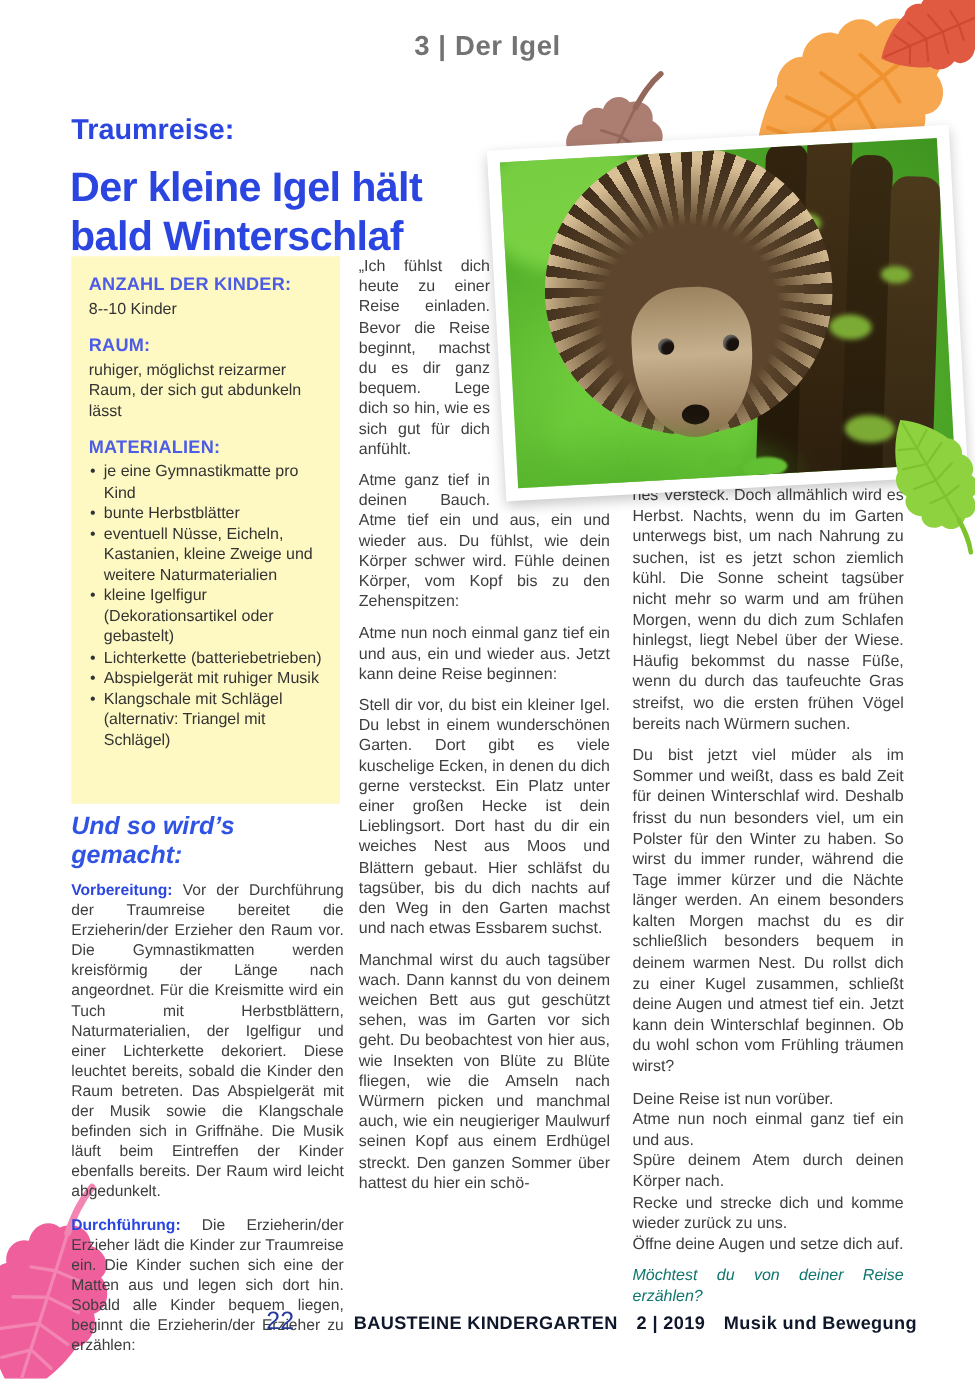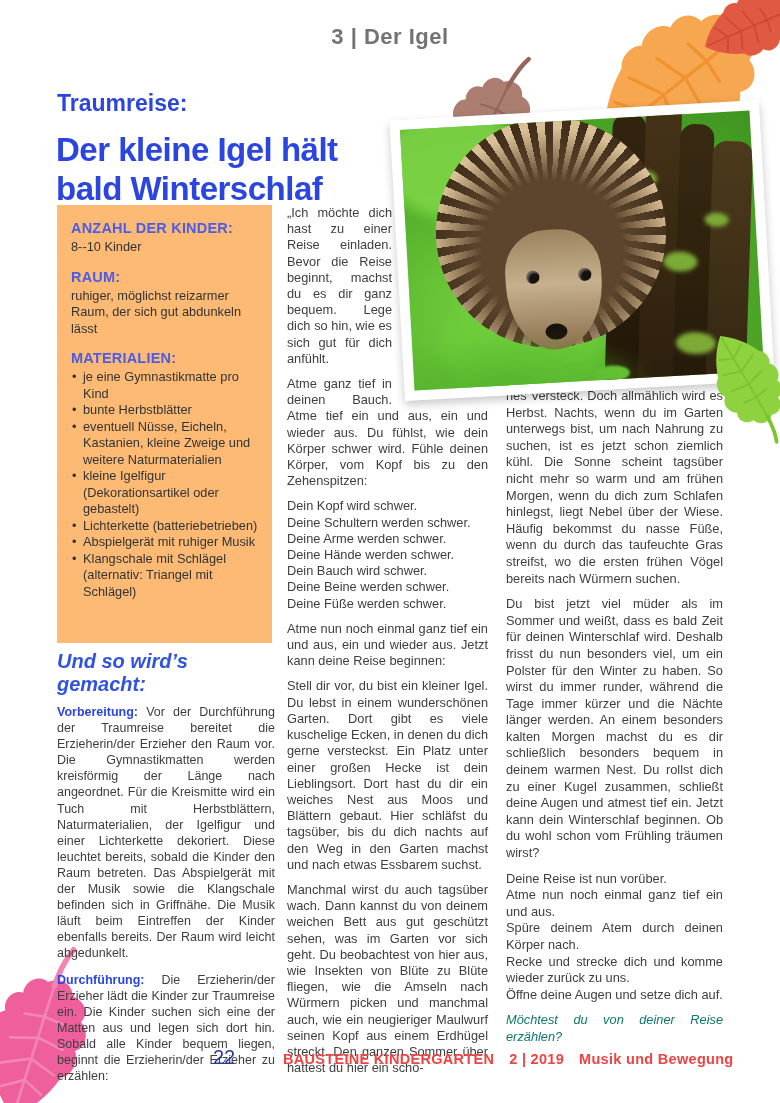--- a/index.html
+++ b/index.html
@@ -5,21 +5,21 @@
   html,body{margin:0;padding:0;background:#fff;}
   .page{position:relative;width:780px;height:1103px;background:#ffffff;overflow:hidden;
         font-family:"Liberation Sans", sans-serif;color:#3e3e3e;}
   
   .page-header{position:absolute;top:24px;left:0;width:100%;text-align:center;
         color:#737373;font-size:22px;font-weight:bold;letter-spacing:0.5px;z-index:2;}
   .kicker{position:absolute;top:90px;left:57px;font-size:23px;font-weight:bold;color:#2b46e0;z-index:2;}
   .title{position:absolute;top:108px;left:56px;width:356px;font-size:33px;line-height:39px;
         font-weight:bold;color:#2b46e0;letter-spacing:-0.5px;z-index:2;}
   
-  .infobox{position:absolute;top:205px;left:57px;width:215px;height:438px;background:#fdba74;
+  .infobox{position:absolute;top:205px;left:57px;width:215px;height:438px;background:#fef9c3;
         padding:15px 12px 0 14px;box-sizing:border-box;z-index:2;}
   .infobox h3{margin:0 0 3px 0;font-size:14.5px;color:#4d5ce6;letter-spacing:0.2px;}
   .infobox .sec{margin-bottom:13px;}
   .infobox .txt{font-size:12.8px;line-height:16.5px;color:#333;}
   .infobox ul{margin:0;padding:0;list-style:none;}
   .infobox li{position:relative;padding-left:12px;font-size:12.8px;line-height:16.5px;color:#333;}
   .infobox li::before{content:"\2022";position:absolute;left:1px;top:0;}
   
   .method{position:absolute;top:650px;left:57px;width:218px;z-index:2;}
   .method h2{margin:0 0 8px 0;font-size:20px;color:#3053e4;font-style:italic;}
@@ -31,21 +31,21 @@
   .col2 .photo-spacer{float:right;width:96px;height:190px;}
   .col2 p,.col3 p{margin:0 0 9px 0;}
   .pre{white-space:pre-line;}
   
   .col3{position:absolute;top:388px;left:506px;width:217px;font-size:12.8px;line-height:16.6px;
         text-align:justify;z-index:2;}
   .question{color:#0f766e;margin-top:13px;font-style:italic;}
   
   .footer-num{position:absolute;top:1046px;left:213px;font-size:20px;font-weight:normal;color:#293a9e;z-index:2;}
   .footer-text{position:absolute;top:1051px;left:283px;font-size:14.5px;font-weight:bold;
-        color:#ef4444;z-index:2;letter-spacing:0.3px;}
+        color:#0f172a;z-index:2;letter-spacing:0.3px;}
   .footer-text span{margin-right:15px;}
   
   .photo{position:absolute;top:110px;left:397px;width:370px;height:281px;background:#fff;
         padding:10px;box-sizing:border-box;transform:rotate(-3.2deg);
         box-shadow:0 4px 10px rgba(0,0,0,0.22);z-index:3;}
   .photo-inner{position:relative;width:100%;height:100%;overflow:hidden;
         background:radial-gradient(ellipse at 28% 72%, #79d542 0%, #55b22b 45%, #3f9420 100%);}
   .grass-spot{position:absolute;border-radius:50%;filter:blur(7px);}
   .logs{position:absolute;right:-16px;top:-12px;width:165px;height:310px;transform:rotate(5deg);}
   .log{position:absolute;border-radius:14px 14px 0 0;}
@@ -126,29 +126,22 @@
   </div>
 
   <div class="method">
     <h2>Und so wird’s gemacht:</h2>
     <p><span class="label">Vorbereitung:</span> <span>Vor der Durchführung der Traumreise bereitet die Erzieherin/der Erzieher den Raum vor. Die Gymnastikmatten werden kreisförmig der Länge nach angeordnet. Für die Kreismitte wird ein Tuch mit Herbstblättern, Naturmaterialien, der Igelfigur und einer Lichterkette dekoriert. Diese leuchtet bereits, sobald die Kinder den Raum betreten. Das Abspielgerät mit der Musik sowie die Klangschale befinden sich in Griffnähe. Die Musik läuft beim Eintreffen der Kinder ebenfalls bereits. Der Raum wird leicht abgedunkelt.</span></p>
     <p><span class="label">Durchführung:</span> <span>Die Erzieherin/der Erzieher lädt die Kinder zur Traumreise ein. Die Kinder suchen sich eine der Matten aus und legen sich dort hin. Sobald alle Kinder bequem liegen, beginnt die Erzieherin/der Erzieher zu erzählen:</span></p>
   </div>
 
   <div class="col2">
     <div class="photo-spacer"></div>
-    <p>„Ich möchte dich hast zu einer Reise einladen. Bevor die Reise beginnt, machst du es dir ganz bequem. Lege dich so hin, wie es sich gut für dich anfühlt.</p>
+    <p>„Ich fühlst dich heute zu einer Reise einladen. Bevor die Reise beginnt, machst du es dir ganz bequem. Lege dich so hin, wie es sich gut für dich anfühlt.</p>
     <p>Atme ganz tief in deinen Bauch. Atme tief ein und aus, ein und wieder aus. Du fühlst, wie dein Körper schwer wird. Fühle deinen Körper, vom Kopf bis zu den Zehenspitzen:</p>
-    <p class="pre">Dein Kopf wird schwer.
-Deine Schultern werden schwer.
-Deine Arme werden schwer.
-Deine Hände werden schwer.
-Dein Bauch wird schwer.
-Deine Beine werden schwer.
-Deine Füße werden schwer.</p>
     <p>Atme nun noch einmal ganz tief ein und aus, ein und wieder aus. Jetzt kann deine Reise beginnen:</p>
     <p>Stell dir vor, du bist ein kleiner Igel. Du lebst in einem wunderschönen Garten. Dort gibt es viele kuschelige Ecken, in denen du dich gerne versteckst. Ein Platz unter einer großen Hecke ist dein Lieblingsort. Dort hast du dir ein weiches Nest aus Moos und Blättern gebaut. Hier schläfst du tagsüber, bis du dich nachts auf den Weg in den Garten machst und nach etwas Essbarem suchst.</p>
     <p>Manchmal wirst du auch tagsüber wach. Dann kannst du von deinem weichen Bett aus gut geschützt sehen, was im Garten vor sich geht. Du beobachtest von hier aus, wie Insekten von Blüte zu Blüte fliegen, wie die Amseln nach Würmern picken und manchmal auch, wie ein neugieriger Maulwurf seinen Kopf aus einem Erdhügel streckt. Den ganzen Sommer über hattest du hier ein schö-</p>
   </div>
 
   <div class="col3">
     <p>nes Versteck. Doch allmählich wird es Herbst. Nachts, wenn du im Garten unterwegs bist, um nach Nahrung zu suchen, ist es jetzt schon ziemlich kühl. Die Sonne scheint tagsüber nicht mehr so warm und am frühen Morgen, wenn du dich zum Schlafen hinlegst, liegt Nebel über der Wiese. Häufig bekommst du nasse Füße, wenn du durch das taufeuchte Gras streifst, wo die ersten frühen Vögel bereits nach Würmern suchen.</p>
     <p>Du bist jetzt viel müder als im Sommer und weißt, dass es bald Zeit für deinen Winterschlaf wird. Deshalb frisst du nun besonders viel, um ein Polster für den Winter zu haben. So wirst du immer runder, während die Tage immer kürzer und die Nächte länger werden. An einem besonders kalten Morgen machst du es dir schließlich besonders bequem in deinem warmen Nest. Du rollst dich zu einer Kugel zusammen, schließt deine Augen und atmest tief ein. Jetzt kann dein Winterschlaf beginnen. Ob du wohl schon vom Frühling träumen wirst?</p>
     <p class="pre">Deine Reise ist nun vorüber.
 Atme nun noch einmal ganz tief ein und aus.

